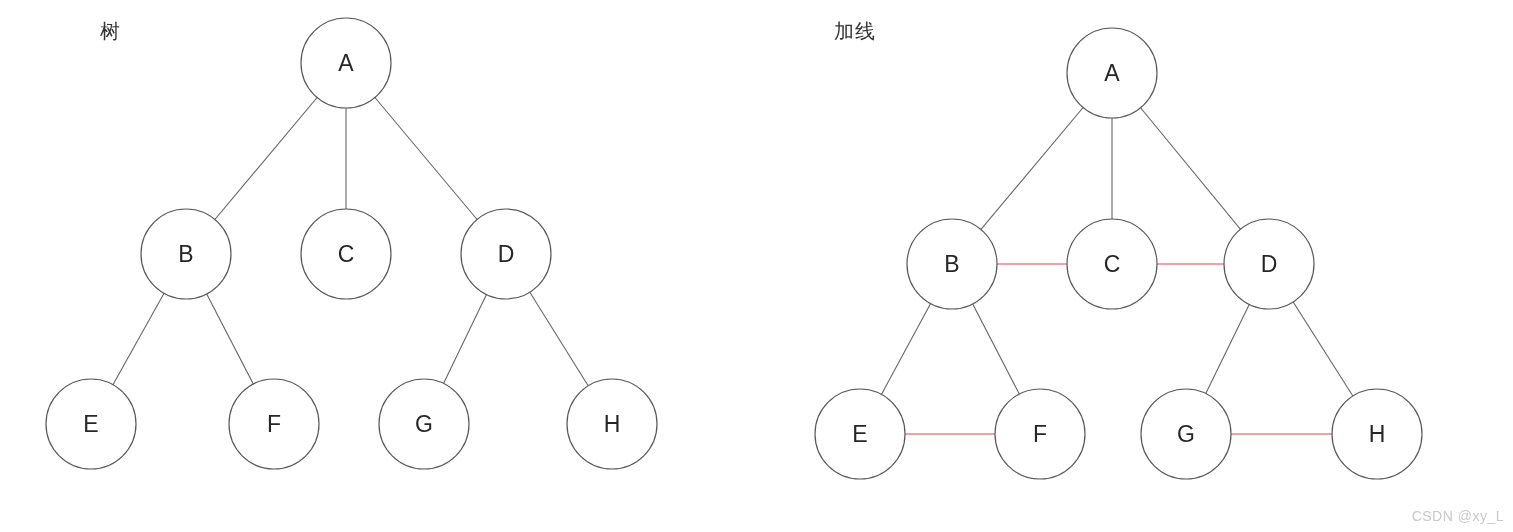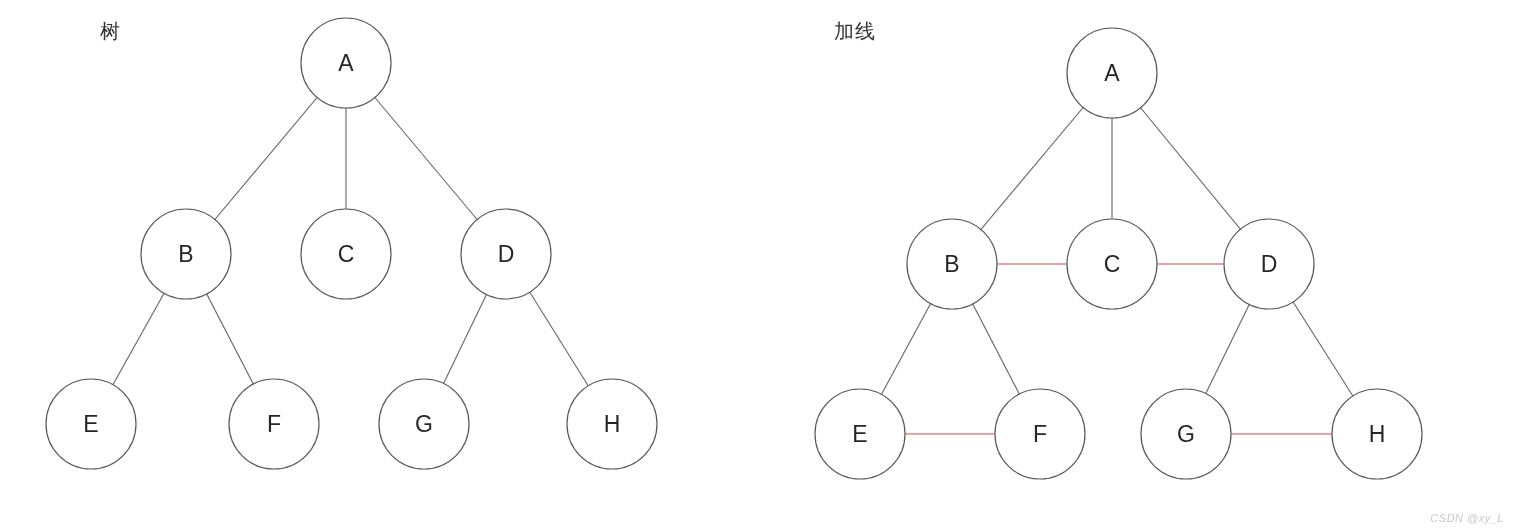--- a/index.html
+++ b/index.html
@@ -27,24 +27,23 @@
   #title-right { left: 823px; margin-left: 11px; }
   #canvas {
     position: absolute;
     top: 0;
     left: 0;
   }
   .watermark {
     position: absolute;
     right: 9px;
     bottom: 8px;
-    font-size: 11px;
+    font-size: 14px;
     color: #c9c9c9;
     letter-spacing: 0.5px;
-    font-style: italic;
   }
 </style>
 </head>
 <body>
 
 <div id="title-left" class="diagram-title">树</div>
 
 <div id="title-right" class="diagram-title">加线</div>
 
 <svg id="canvas" width="1513" height="532" viewBox="0 0 1513 532" xmlns="http://www.w3.org/2000/svg">

